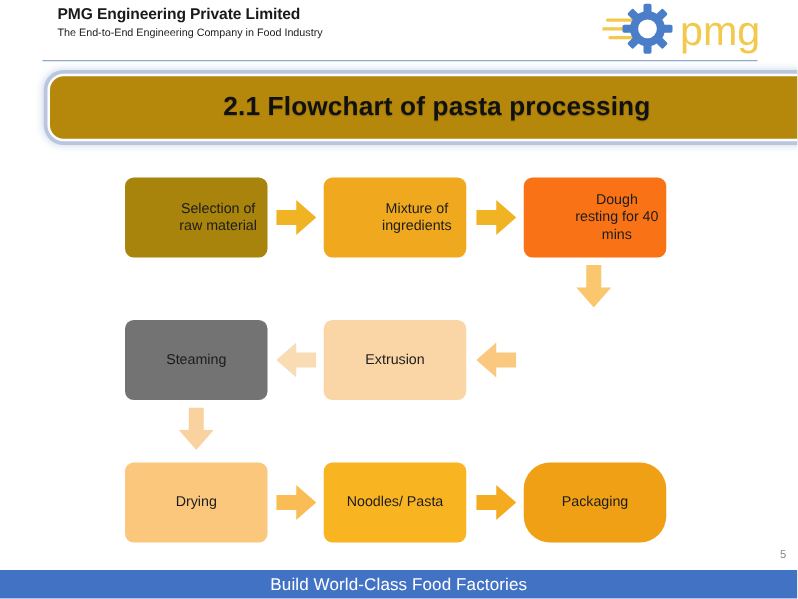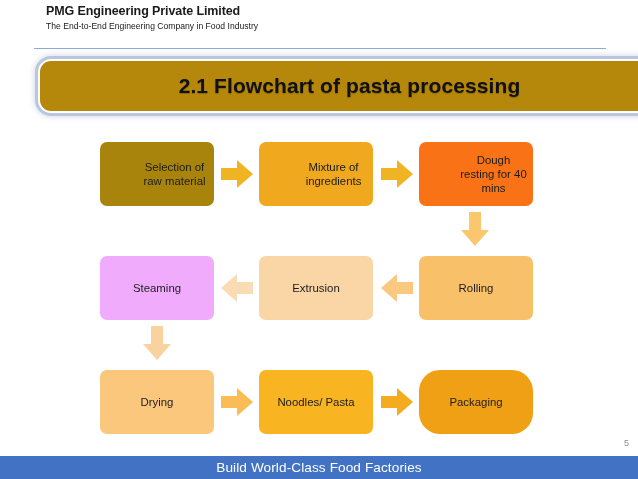--- a/index.html
+++ b/index.html
@@ -158,46 +158,70 @@
 </head>
 <body>
 
 <div id="slide">
 
   <div id="header">
     <div id="company-name">PMG Engineering Private Limited</div>
     <div id="company-tagline">The End-to-End Engineering Company in Food Industry</div>
     <div id="header-rule"></div>
 
+    <div id="logo">
+      <svg width="148" height="44" viewBox="0 0 148 44">
+
+        <g stroke="#f2c94c" stroke-width="2.6" stroke-linecap="round">
+          <line x1="4" y1="14" x2="30" y2="14"></line>
+          <line x1="0" y1="21" x2="34" y2="21"></line>
+          <line x1="6" y1="28" x2="30" y2="28"></line>
+        </g>
+
+        <g transform="translate(36,21)">
+          <g fill="#4a7ec8">
+            <rect x="-3.2" y="-20" width="6.4" height="8" rx="1.4"></rect>
+            <rect x="-3.2" y="12" width="6.4" height="8" rx="1.4"></rect>
+            <rect x="-20" y="-3.2" width="8" height="6.4" rx="1.4"></rect>
+            <rect x="12" y="-3.2" width="8" height="6.4" rx="1.4"></rect>
+            <rect x="-3.2" y="-20" width="6.4" height="8" rx="1.4" transform="rotate(45)"></rect>
+            <rect x="-3.2" y="12" width="6.4" height="8" rx="1.4" transform="rotate(45)"></rect>
+            <rect x="-20" y="-3.2" width="8" height="6.4" rx="1.4" transform="rotate(45)"></rect>
+            <rect x="12" y="-3.2" width="8" height="6.4" rx="1.4" transform="rotate(45)"></rect>
+          </g>
+          <circle cx="0" cy="0" r="14" fill="#4a7ec8"></circle>
+          <circle cx="0" cy="0" r="7.5" fill="#ffffff"></circle>
+        </g>
+
+        <text x="62" y="34" font-family="'Liberation Sans', sans-serif" font-size="33" font-weight="normal" fill="#f2c94c">pmg</text>
+      </svg>
+    </div>
   </div>
 
   <div id="title-banner" style="background: rgb(181, 136, 11);">
     <div id="title-text">2.1 Flowchart of pasta processing</div>
   </div>
 
   <div id="flow">
 
     <div class="node c1 r1" style="background: rgb(168, 132, 12);">
       <span>Selection of raw material</span>
     </div>
     <div class="node c2 r1" style="background: rgb(240, 168, 30);">
       <span>Mixture of ingredients</span>
     </div>
     <div class="node c3 r1" style="background: #f97316;">
       <span>Dough resting for 40 mins</span>
     </div>
 
-    <div class="node c1 r2" style="background: #f0abfc;">
+    <div class="node c1 r2" style="background: #737373;">
       <span>Steaming</span>
     </div>
     <div class="node c2 r2" style="background: rgb(250, 213, 165);">
       <span>Extrusion</span>
-    </div>
-    <div class="node c3 r2" style="background: rgb(249, 192, 106);">
-      <span>Rolling</span>
     </div>
 
     <div class="node c1 r3" style="background: rgb(250, 199, 125);">
       <span>Drying</span>
     </div>
     <div class="node c2 r3" style="background: rgb(249, 180, 34);">
       <span>Noodles/ Pasta</span>
     </div>
     <div class="node c3 r3" style="background: rgb(240, 160, 20); border-radius: 21px;">
       <span>Packaging</span>

